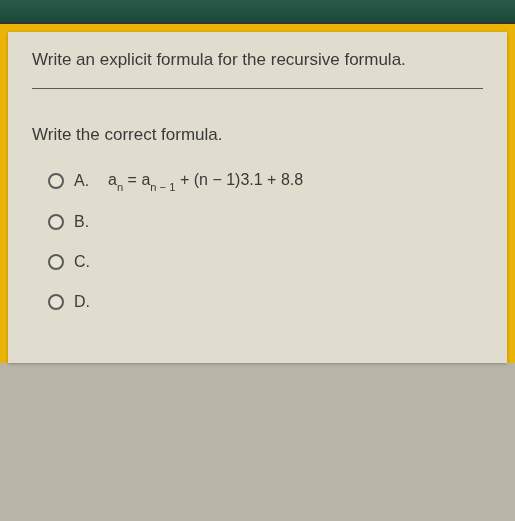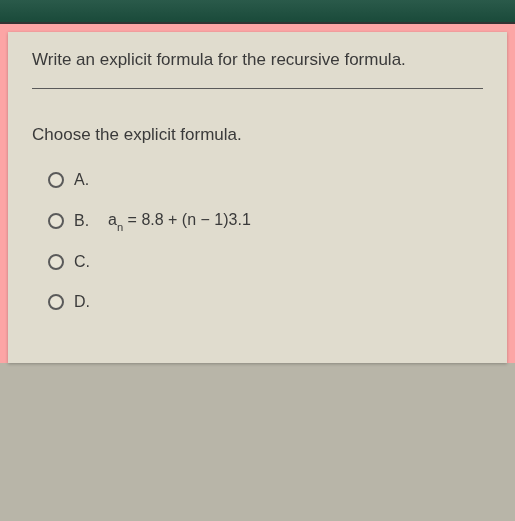--- a/index.html
+++ b/index.html
@@ -9,21 +9,21 @@
       background: #b8b5a8;
       font-family: Arial, sans-serif;
       overflow: hidden;
     }
     .top-bar {
       height: 24px;
       background: linear-gradient(to bottom, #2a5a4a, #1a4a3a);
       border-bottom: 2px solid #333;
     }
     .page {
-      background: #fca5a5;
+      background: #eab308;
       margin: 0;
       padding: 8px 0 0 0;
     }
     .content-box {
       background: #e0dcce;
       margin: 0 8px;
       padding: 18px 24px 30px 24px;
       box-shadow: 0 1px 3px rgba(0,0,0,0.25);
     }
     .question-title {
@@ -85,31 +85,31 @@
 <div class="top-bar"></div>
 
 <div class="page">
   <div class="content-box">
 
     <div class="question-title">Write an explicit formula for the recursive formula.</div>
 
 
     <hr class="divider">
 
-    <div class="choose-title">Choose the explicit formula.</div>
+    <div class="choose-title">Write the correct formula.</div>
 
     <div class="option">
       <div class="radio"></div>
       <span class="option-letter">A.</span>
+      <span class="option-formula math">a<sub>n</sub> = a<sub>n − 1</sub> + (n − 1)3.1 + 8.8</span>
     </div>
 
     <div class="option">
       <div class="radio"></div>
       <span class="option-letter">B.</span>
-      <span class="option-formula math">a<sub>n</sub> = 8.8 + (n − 1)3.1</span>
     </div>
 
     <div class="option">
       <div class="radio"></div>
       <span class="option-letter">C.</span>
     </div>
 
     <div class="option">
       <div class="radio"></div>
       <span class="option-letter">D.</span>

